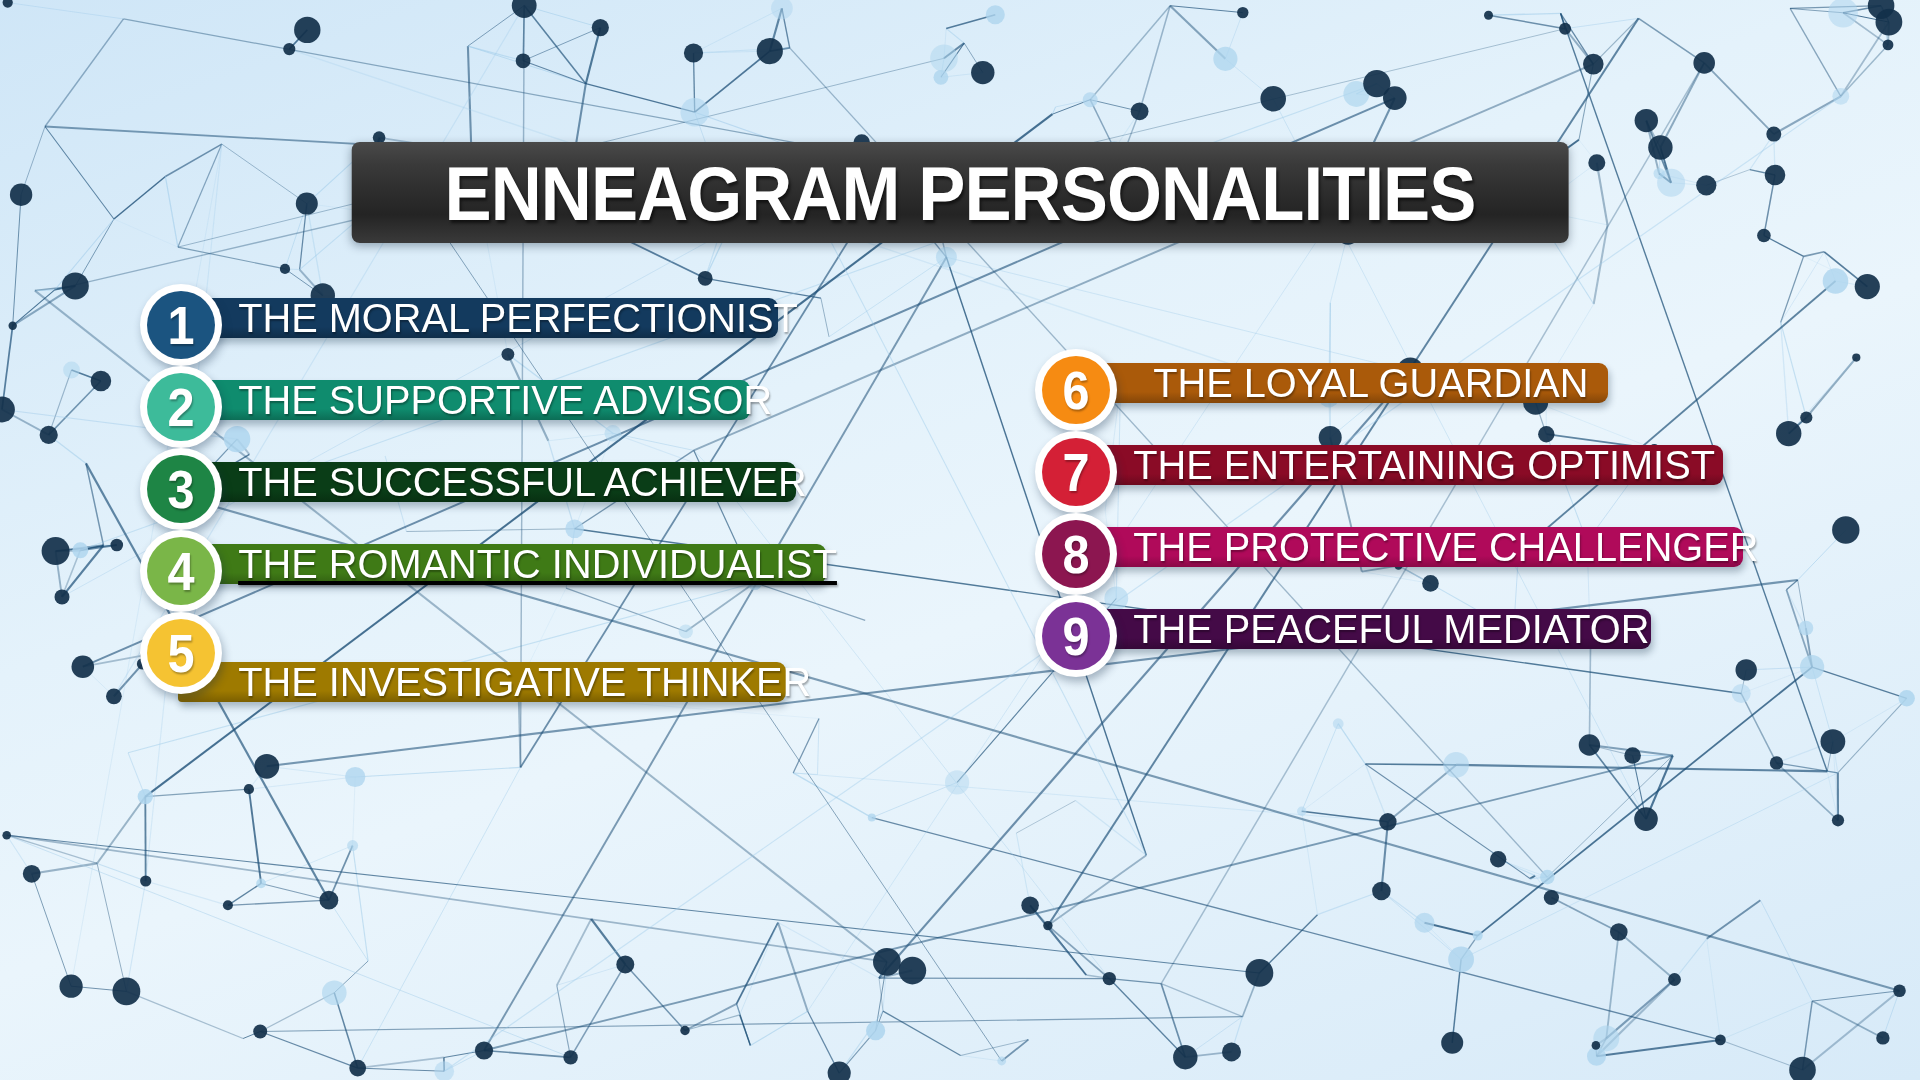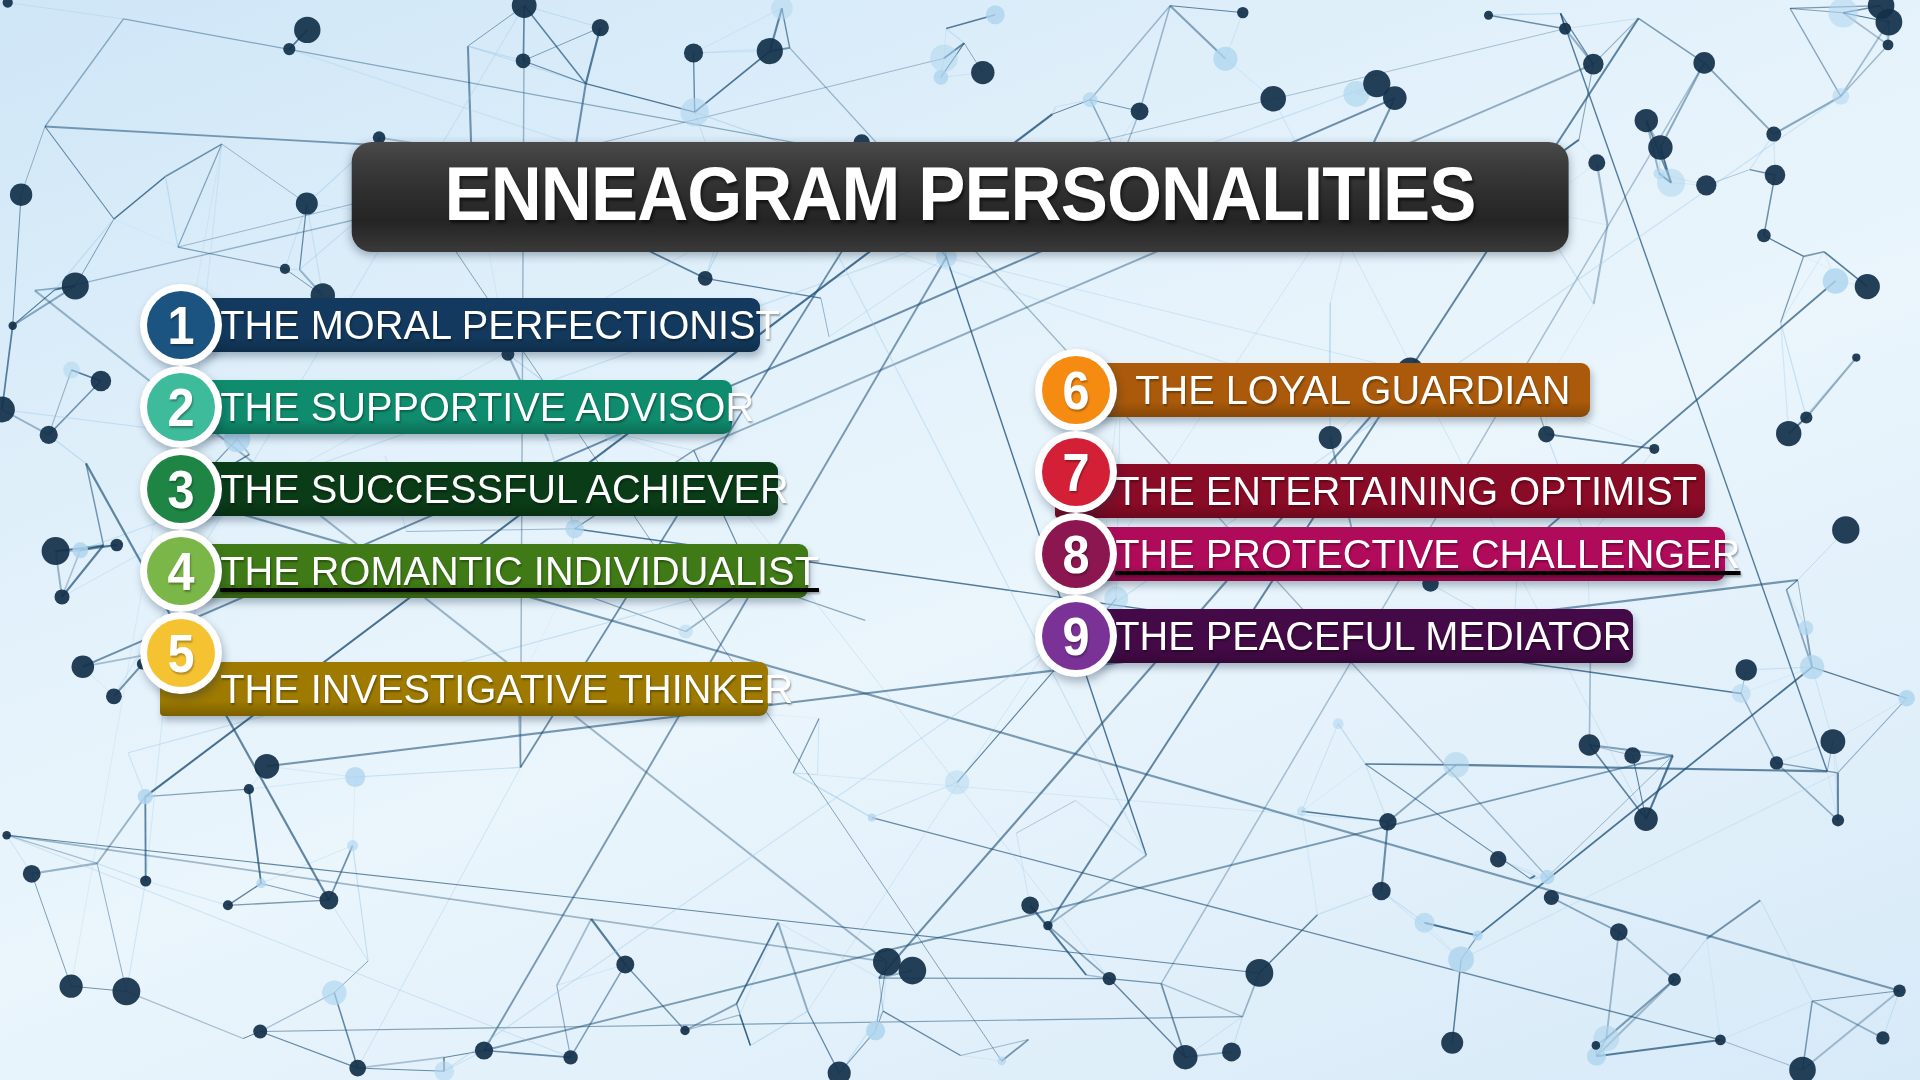--- a/index.html
+++ b/index.html
@@ -24,22 +24,22 @@
   }
   
   .title-wrap {
     position: absolute;
     left: 50%;
     transform: translateX(-50%);
     top: 142px;
   }
   .title-plate {
     position: relative;
-    padding: 14px 54px 20px 54px;
-    border-radius: 20px;
+    padding: 14px 54px 11px 54px;
+    border-radius: 8px;
     background: linear-gradient(180deg, #4a4a4a 0%, #3a3a3a 22%, #2d2d2d 50%, #242424 72%, #3a3a3a 100%);
     box-shadow: 0 3px 10px rgba(10,30,50,0.35);
   }
   .title-text {
     font-family: "Liberation Sans Narrow", "Liberation Sans", sans-serif;
     font-weight: bold;
     font-size: 76px;
     line-height: 1.0;
     letter-spacing: -1px;
     color: #ffffff;
@@ -57,23 +57,23 @@
   .col-right { left: 1035px; top: 349px; }
 
   .row {
     position: relative;
     height: 82px;
     display: flex;
     align-items: center;
   }
   .bar {
     position: absolute;
-    left: 20px;
+    left: 38px;
     top: 14px;
-    height: 54px;
+    height: 40px;
     border-radius: 4px 9px 9px 4px;
     box-shadow: 2px 5px 7px rgba(20,45,70,0.30);
     display: flex;
     align-items: center;
     text-align: center;
   }
   .bar-label {
     font-family: "Liberation Sans Narrow", "Liberation Sans", sans-serif;
     font-weight: normal;
     font-size: 41px;
@@ -807,31 +807,31 @@
         <div class="bar" style="width: 515px; background: linear-gradient(rgb(170, 90, 10) 0%, rgb(170, 90, 10) 72%, rgba(0, 0, 0, 0.22) 100%), rgb(170, 90, 10); margin-left: 20px;">
           <div class="bar-label">THE LOYAL GUARDIAN</div>
         </div>
         <div class="badge">
           <div class="badge-inner" style="background: rgb(246, 139, 18);">
             <div class="badge-num">6</div>
           </div>
         </div>
       </div>
       <div class="row">
-        <div class="bar" style="width: 650px; background: linear-gradient(rgb(138, 11, 38) 0%, rgb(138, 11, 38) 72%, rgba(0, 0, 0, 0.22) 100%), rgb(138, 11, 38); margin-top: 19px;">
+        <div class="bar" style="width: 650px; background: linear-gradient(rgb(138, 11, 38) 0%, rgb(138, 11, 38) 72%, rgba(0, 0, 0, 0.22) 100%), rgb(138, 11, 38);">
           <div class="bar-label">THE ENTERTAINING OPTIMIST</div>
         </div>
         <div class="badge">
           <div class="badge-inner" style="background: rgb(212, 32, 54);">
             <div class="badge-num">7</div>
           </div>
         </div>
       </div>
       <div class="row">
-        <div class="bar" style="width: 670px; background: linear-gradient(rgb(176, 10, 90) 0%, rgb(176, 10, 90) 72%, rgba(0, 0, 0, 0.22) 100%), rgb(176, 10, 90); text-decoration: underline;">
+        <div class="bar" style="width: 670px; background: linear-gradient(rgb(176, 10, 90) 0%, rgb(176, 10, 90) 72%, rgba(0, 0, 0, 0.22) 100%), rgb(176, 10, 90);">
           <div class="bar-label">THE PROTECTIVE CHALLENGER</div>
         </div>
         <div class="badge">
           <div class="badge-inner" style="background: rgb(140, 22, 80);">
             <div class="badge-num">8</div>
           </div>
         </div>
       </div>
       <div class="row">
         <div class="bar" style="width: 578px; background: linear-gradient(rgb(68, 10, 71) 0%, rgb(68, 10, 71) 72%, rgba(0, 0, 0, 0.22) 100%), rgb(68, 10, 71);">

